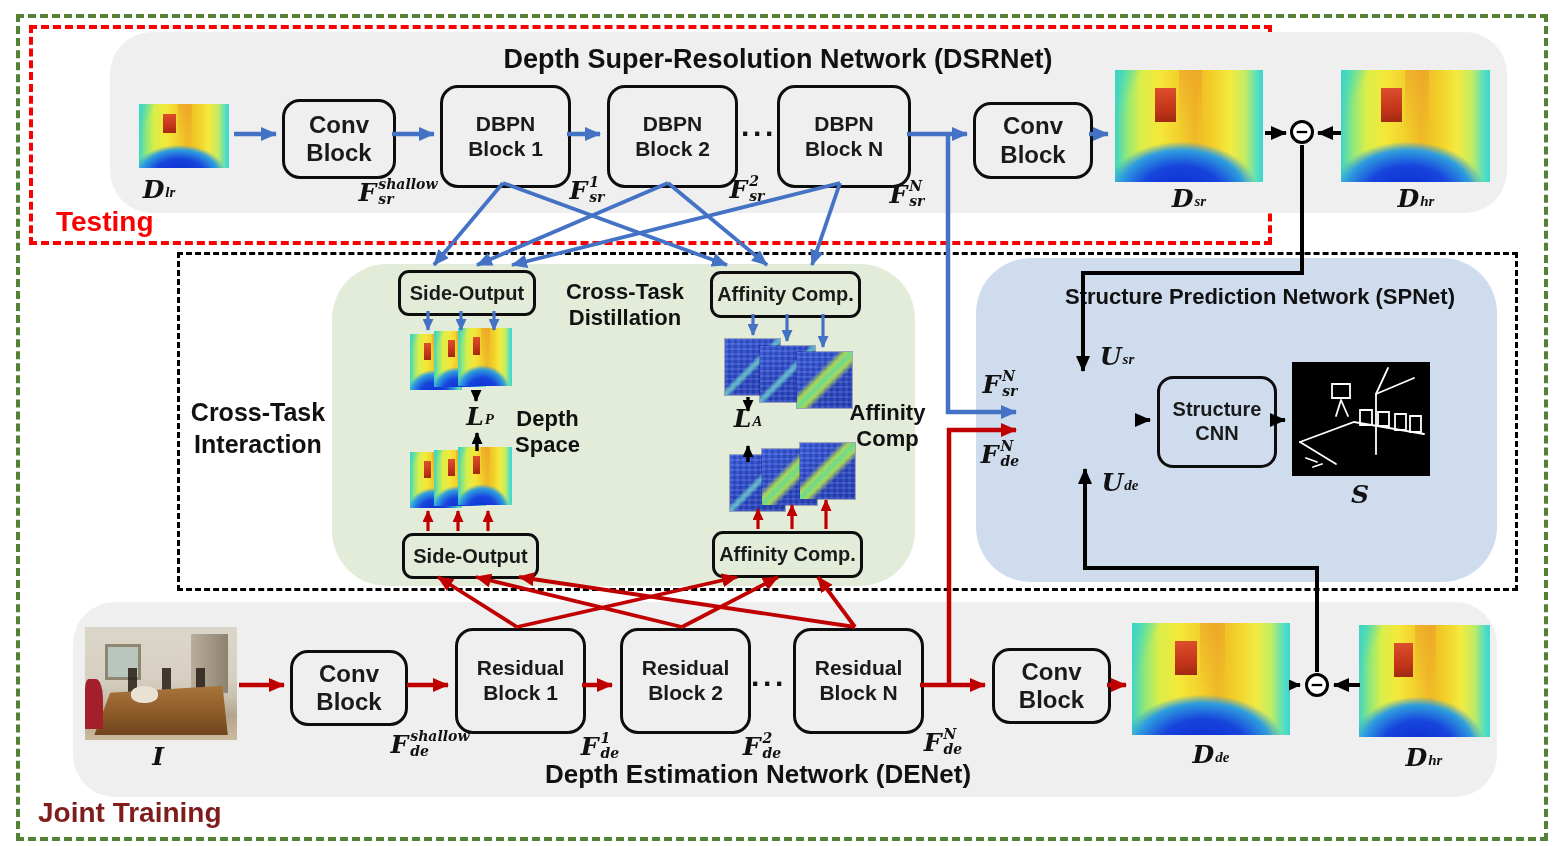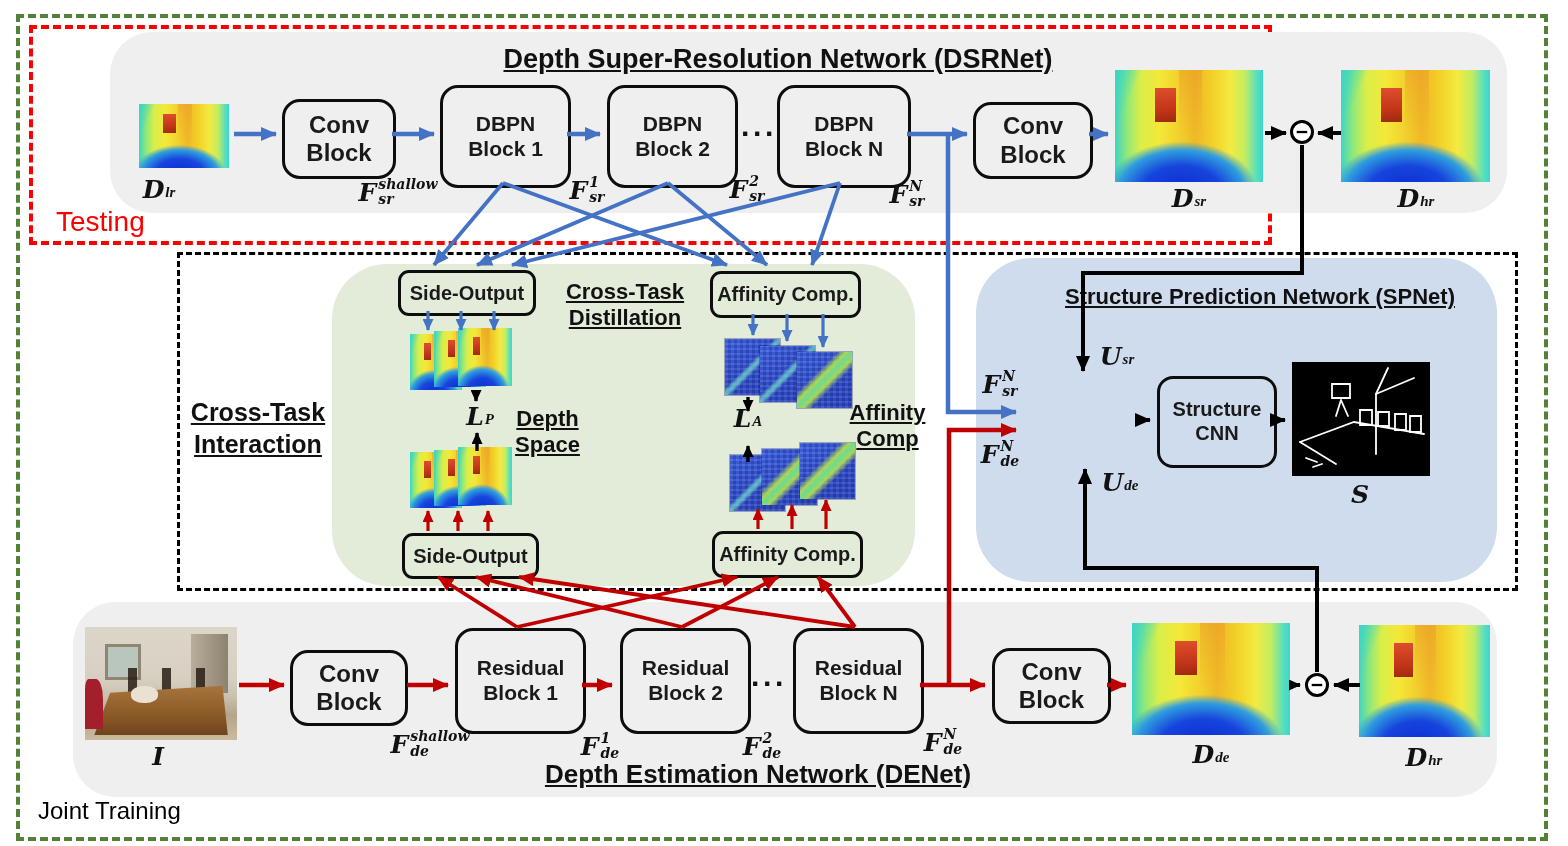--- a/index.html
+++ b/index.html
@@ -10,22 +10,22 @@
   .green-panel{position:absolute;background:#e3ecd9;border-radius:55px;}
   .blue-panel{position:absolute;background:#cfdcee;border-radius:55px;}
   .dash-green{position:absolute;border:4px dashed #538135;}
   .dash-red{position:absolute;border:4px dashed #fb0000;}
   .dash-black{position:absolute;border:3px dashed #000;}
   
   .blk{position:absolute;border:3.5px solid #0d0d0d;border-radius:18px;background:transparent;
        display:flex;align-items:center;justify-content:center;text-align:center;
        font-weight:bold;color:#1a1a1a;white-space:pre-line;line-height:1.18;z-index:10;}
   .blk.sm{border-radius:11px;line-height:1.05;}
-  .title{position:absolute;font-weight:bold;color:#111;text-align:center;z-index:10;text-decoration:underline;}
-  .corner-label{position:absolute;font-weight:normal;z-index:12;}
+  .title{position:absolute;font-weight:bold;color:#111;text-align:center;z-index:10;}
+  .corner-label{position:absolute;font-weight:bold;z-index:12;}
   .dots{position:absolute;font-weight:bold;font-size:30px;color:#111;letter-spacing:2px;
         display:flex;align-items:center;justify-content:center;z-index:10;}
   
   .math{position:absolute;font-family:"DejaVu Serif",serif;font-weight:bold;color:#111;
         font-size:25px;display:flex;align-items:flex-start;justify-content:center;z-index:12;}
   .math i{font-style:italic;}
   .math .stack{display:inline-flex;flex-direction:column;align-items:flex-start;
         font-size:14px;line-height:1.05;margin-left:2px;transform:translateY(-1px);}
   .math .subonly{font-size:15px;margin-left:1px;transform:translateY(9px);font-family:Liberation Serif, serif;}
   
@@ -81,21 +81,21 @@
 
   <div class="dash-red" style="left:29px;top:25px;width:1235px;height:212px;"></div>
 
   <div class="gray-panel" style="left:110px;top:32px;width:1397px;height:181px;"></div>
   <div class="dash-black" style="left:177px;top:252px;width:1335px;height:333px;"></div>
   <div class="green-panel" style="left:332px;top:264px;width:583px;height:322px;"></div>
   <div class="blue-panel" style="left:976px;top:258px;width:521px;height:324px;"></div>
   <div class="gray-panel" style="left:73px;top:602px;width:1424px;height:195px;"></div>
 
   <div class="corner-label" style="left:56px;top:206px;font-size:28px;color:#fb0000;">Testing</div>
-  <div class="corner-label" style="left:38px;top:797px;font-size:24px;color:#000000;">Joint Training</div>
+  <div class="corner-label" style="left:38px;top:797px;font-size:28px;color:#7f1d1d;">Joint Training</div>
 
   <div class="title" style="left:478px;top:44px;width:600px;font-size:27px;">Depth Super-Resolution Network (DSRNet)</div>
 
   <div class="depth" style="left:139px;top:104px;width:90px;height:64px;"></div>
   <div class="blk" style="left:282px;top:99px;width:108px;height:74px;font-size:24px;">Conv
 Block</div>
   <div class="blk" style="left:440px;top:85px;width:125px;height:97px;font-size:21px;">DBPN
 Block 1</div>
   <div class="blk" style="left:607px;top:85px;width:125px;height:97px;font-size:21px;">DBPN
 Block 2</div>

